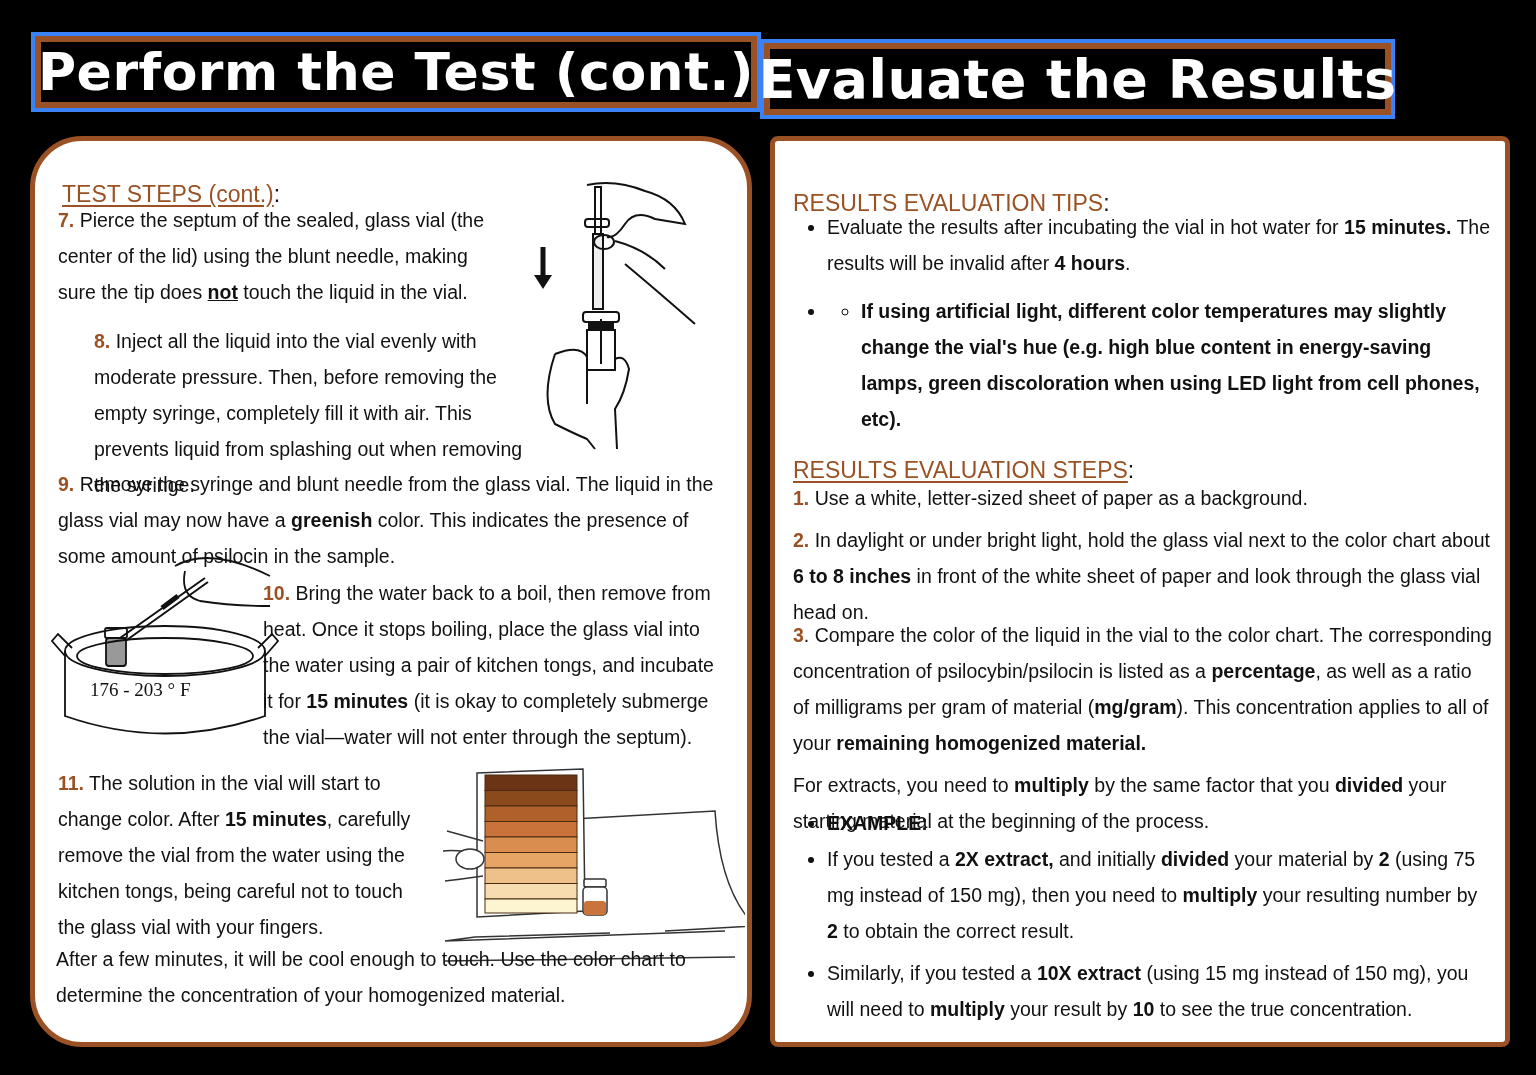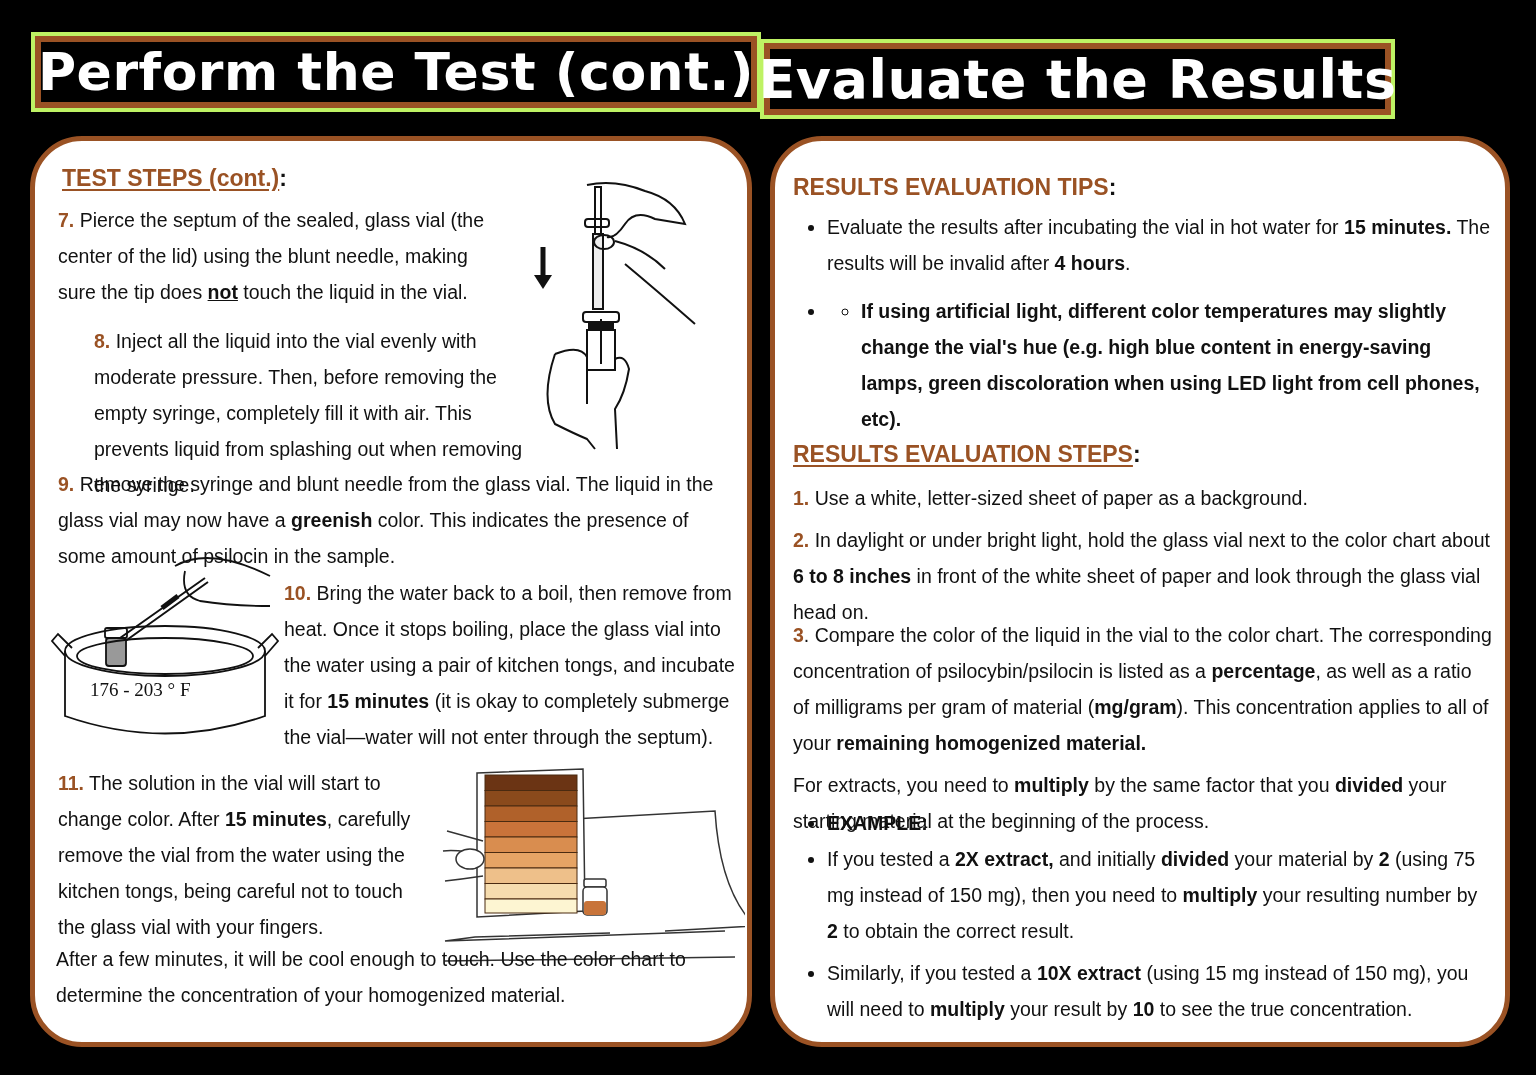--- a/index.html
+++ b/index.html
@@ -1,46 +1,46 @@
 <!DOCTYPE html>
 <html><head>
 <meta charset="utf-8">
 <style>
   html, body { margin: 0; padding: 0; }
   body {
     width: 1536px; height: 1075px; background: #000; position: relative; overflow: hidden;
     font-family: "Liberation Sans", "DejaVu Sans", sans-serif; color: #111;
   }
   .banner {
-    position: absolute; top: 32px; height: 80px; background: #bef264; box-sizing: border-box; padding: 4px;
+    position: absolute; top: 32px; height: 80px; background: #3b82f6; box-sizing: border-box; padding: 4px;
   }
   .banner-inner {
     width: 100%; height: 100%; box-sizing: border-box; background: #000;
     border: 6px solid #9a5224; display: flex; align-items: center; justify-content: center;
   }
   .banner-title {
     color: #fff; font-weight: bold; font-size: 54px; letter-spacing: 0.5px;
     font-family: "DejaVu Sans", "Liberation Sans", sans-serif; white-space: nowrap;
   }
   #banner-left { left: 31px; width: 730px; }
   #banner-right { left: 760px; width: 635px; margin-top: 7px; }
   #banner-left .banner-title { font-size: 52px; }
 
   .panel {
     position: absolute; top: 136px; height: 911px; background: #fff; box-sizing: border-box;
     border: 5px solid #9a5224; border-radius: 52px;
   }
   #panel-left { left: 30px; width: 722px; }
-  #panel-right { left: 770px; width: 740px; }
+  #panel-right { left: 770px; width: 740px; border-radius: 8px; }
 
   .txt { font-size: 19.5px; line-height: 36px; position: absolute; }
   .num { color: #9a5224; font-weight: bold; }
   .b { font-weight: bold; }
   .u { text-decoration: underline; }
-  .heading { font-weight: bold; color: #9a5224; font-size: 22px; position: absolute; }
+  .heading { font-weight: normal; color: #9a5224; font-size: 22px; position: absolute; margin-top: 16px; }
   .heading .colon { color: #111; }
   .heading.ul .label { text-decoration: underline; text-underline-offset: 3px; }
 
   ul.bullets { margin: 0; padding-left: 34px; list-style: disc; }
   ul.bullets li { margin: 0; }
   ul.sub { margin: 0; padding-left: 34px; list-style: circle; font-weight: bold; }
 
   .illus { position: absolute; }
 </style>
 </head>
@@ -97,21 +97,21 @@
     <path d="M112 62 L128 50" stroke-width="5"></path>
     <rect x="55" y="82" width="22" height="10" rx="2"></rect>
     <rect x="56" y="92" width="20" height="28" rx="3" fill="#999"></rect>
     <ellipse cx="115" cy="105" rx="100" ry="25"></ellipse>
     <ellipse cx="115" cy="110" rx="88" ry="18"></ellipse>
     <path d="M15 105 L15 170 Q115 205 215 170 L215 105"></path>
     <path d="M15 110 L2 95 L8 88 L22 102 M215 110 L228 95 L222 88 L208 102"></path>
     <text x="40" y="150" font-family="Liberation Serif, serif" font-size="19" fill="#111" stroke="none">176 - 203 ° F</text>
   </svg>
 
-  <div class="txt" style="left:249px; top:434px; width:462px;">
+  <div class="txt" style="left:228px; top:434px; width:462px;">
     <span class="num">10.</span><span> Bring the water back to a boil, then remove from heat. Once it stops boiling,  place the glass vial into the water using a pair of kitchen tongs, and incubate it for </span><span class="b">15 minutes</span><span> (it is okay to completely submerge the vial—water will not enter through the septum).</span>
   </div>
 
   <div class="txt" style="left:23px; top:624px; width:355px;">
     <span class="num">11.</span><span> The solution in the vial will start to change color. After </span><span class="b">15 minutes</span><span>, carefully remove the vial from the water using the kitchen tongs, being careful not to touch the glass vial with your fingers.</span>
   </div>
 
   <svg class="illus" style="left:400px; top:620px;" width="310" height="210" viewBox="0 0 310 210" fill="none" stroke="#333" stroke-width="1.5">
     <path d="M138 58 L280 50 Q285 130 320 165 L230 170 M175 172 L40 176 L10 180 L290 170"></path>
     <line x1="10" y1="200" x2="300" y2="196"></line>

